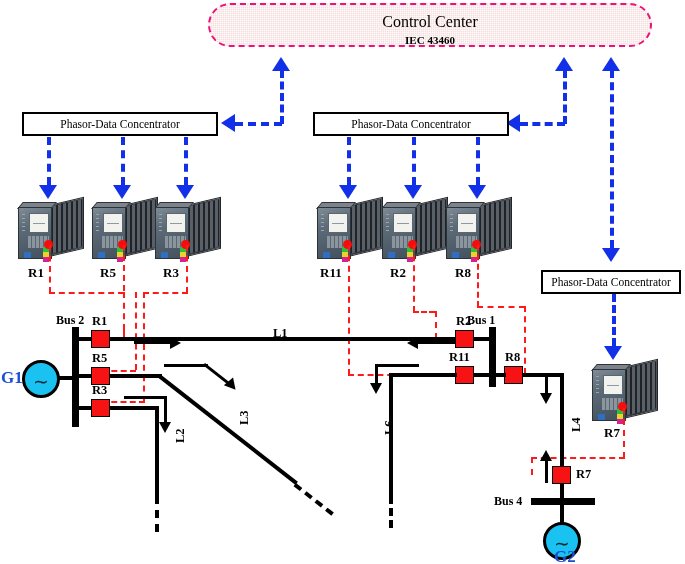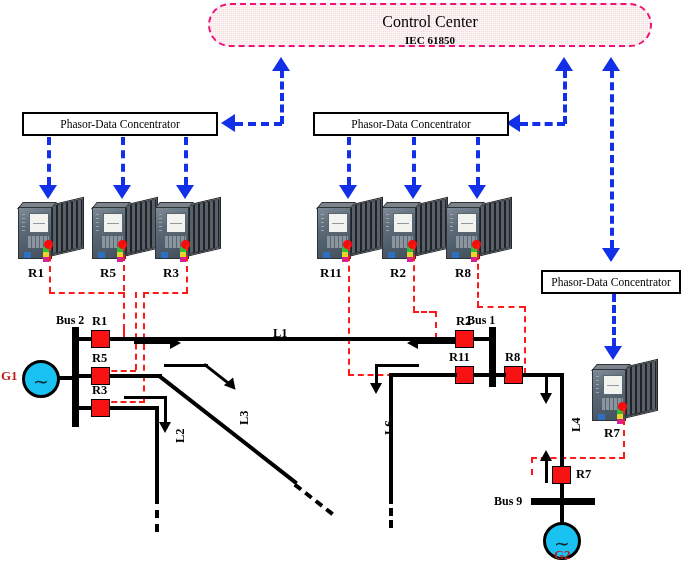--- a/index.html
+++ b/index.html
@@ -97,35 +97,35 @@
   .ied .ky{position:absolute;left:24px;top:44px;width:6px;height:5px;background:#e8d52a;}
   .ied .km{position:absolute;left:24px;top:49px;width:6px;height:5px;background:#d6228e;}
   .ied .kb{position:absolute;left:5px;top:44px;width:7px;height:6px;background:#2f6fc2;}
   .ied .dot{position:absolute;left:30px;top:40px;width:9px;height:9px;
             border-radius:50%;background:#f50d0d;}
   .iedlbl{position:absolute;font-size:13px;font-weight:bold;color:#000;}
 
   .linelbl{position:absolute;font-size:12.5px;font-weight:bold;color:#000;}
   .rot{transform:rotate(-90deg);transform-origin:left top;}
   .buslbl{position:absolute;font-size:12px;font-weight:bold;color:#000;}
-  .genlbl{position:absolute;font-size:13px;font-weight:bold;color:#b91c1c;}
+  .genlbl{position:absolute;font-size:17px;font-weight:bold;color:#1d4ed8;}
 
   .diag{position:absolute;transform-origin:left top;background:#000;}
   .dashtail{position:absolute;}
   .dv{border-left:4px dashed #000;}
   .dd{transform-origin:left top;border-top:4px dashed #000;}
 </style>
 </head>
 <body>
 
 <div id="stage">
 
   <div id="cc">
     <div class="t1">Control Center</div>
-    <div class="t2">IEC 61850</div>
+    <div class="t2">IEC 43460</div>
   </div>
 
   <div class="bdash bdv" style="left:280px;top:70px;height:54px;"></div>
   <div class="bdash bdh" style="left:235px;top:122px;width:47px;"></div>
   <div class="ar ar-up" style="left:272px;top:57px;"></div>
   <div class="ar ar-lf" style="left:221px;top:114px;"></div>
 
   <div class="bdash bdv" style="left:563px;top:70px;height:54px;"></div>
   <div class="bdash bdh" style="left:520px;top:122px;width:45px;"></div>
   <div class="ar ar-up" style="left:555px;top:57px;"></div>
@@ -386,21 +386,21 @@
   <div class="linelbl rot" style="left:569px;top:432px;">L4</div>
 
   <div class="bl" style="left:545px;top:373px;width:3px;height:22px;"></div>
   <div class="ar bar-dn" style="left:540px;top:393px;"></div>
 
   <div class="bl" style="left:545px;top:459px;width:3px;height:24px;"></div>
   <div class="ar bar-up" style="left:540px;top:450px;"></div>
 
   <div class="cb" style="left:552px;top:466px;"></div>
   <div class="cbl" style="left:576px;top:467px;">R7</div>
-  <div class="buslbl" style="left:494px;top:494px;">Bus 9</div>
+  <div class="buslbl" style="left:494px;top:494px;">Bus 4</div>
   <div class="bus" style="left:531px;top:498px;width:64px;height:7px;"></div>
   <div class="bl" style="left:560px;top:504px;width:4px;height:20px;"></div>
   <div class="gen" style="left:543px;top:522px;">
     <div class="sine">∼</div>
   </div>
   <div class="genlbl" style="left:554px;top:547px;">G2</div>
 
 </div>
 
 </body></html>

